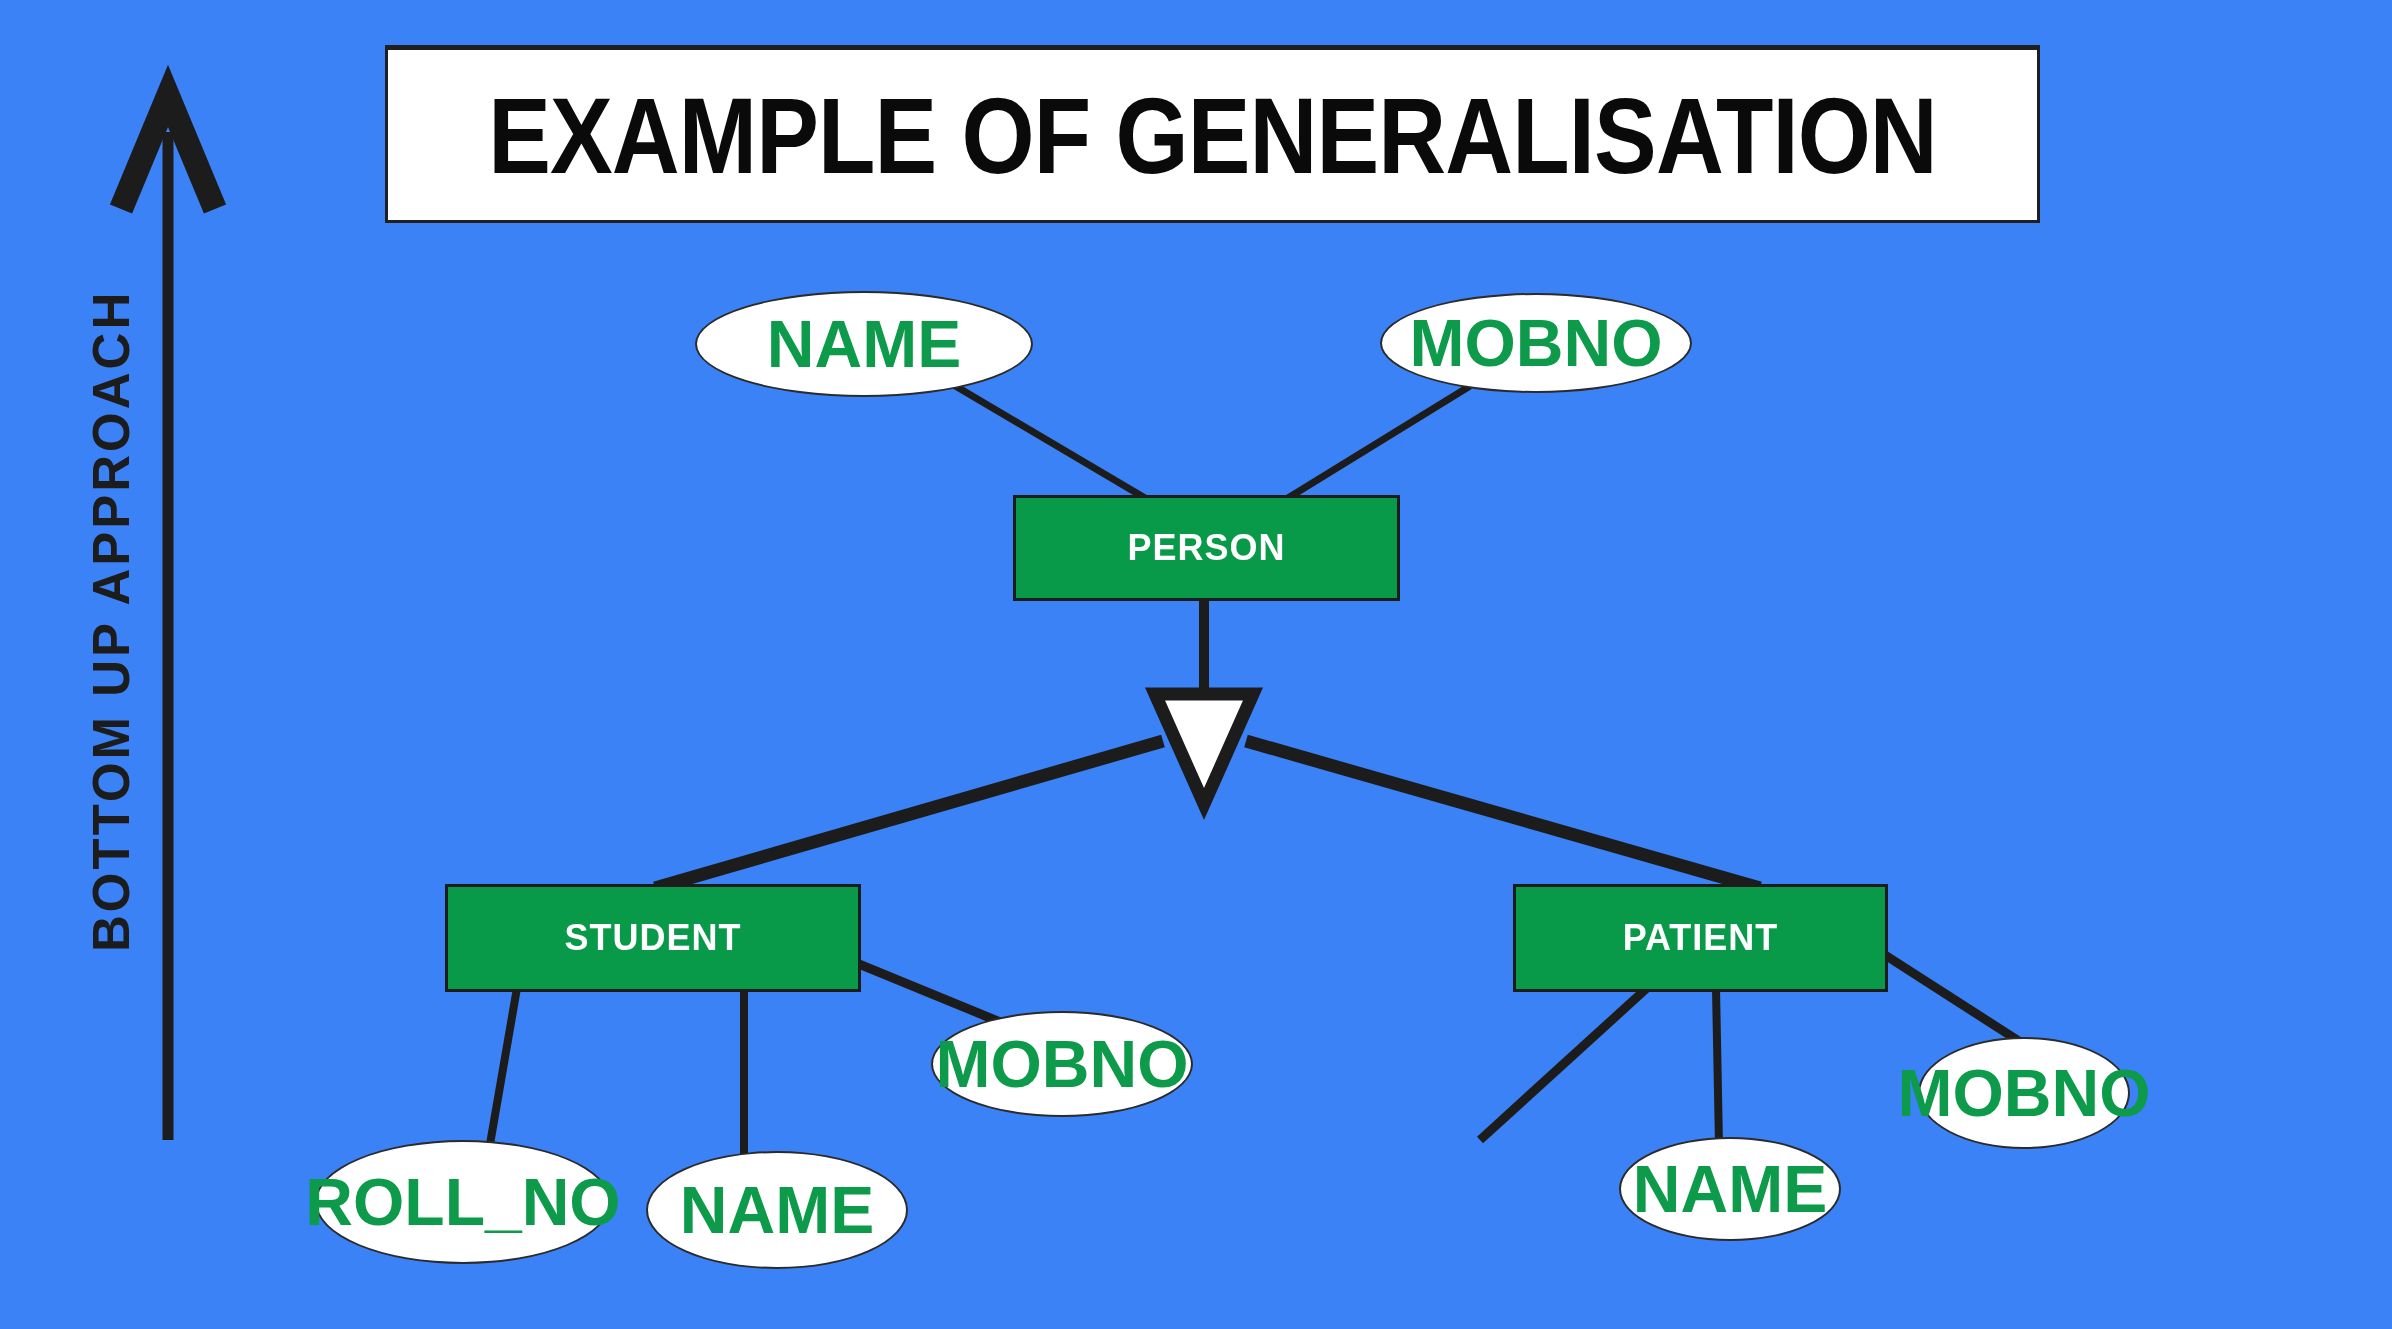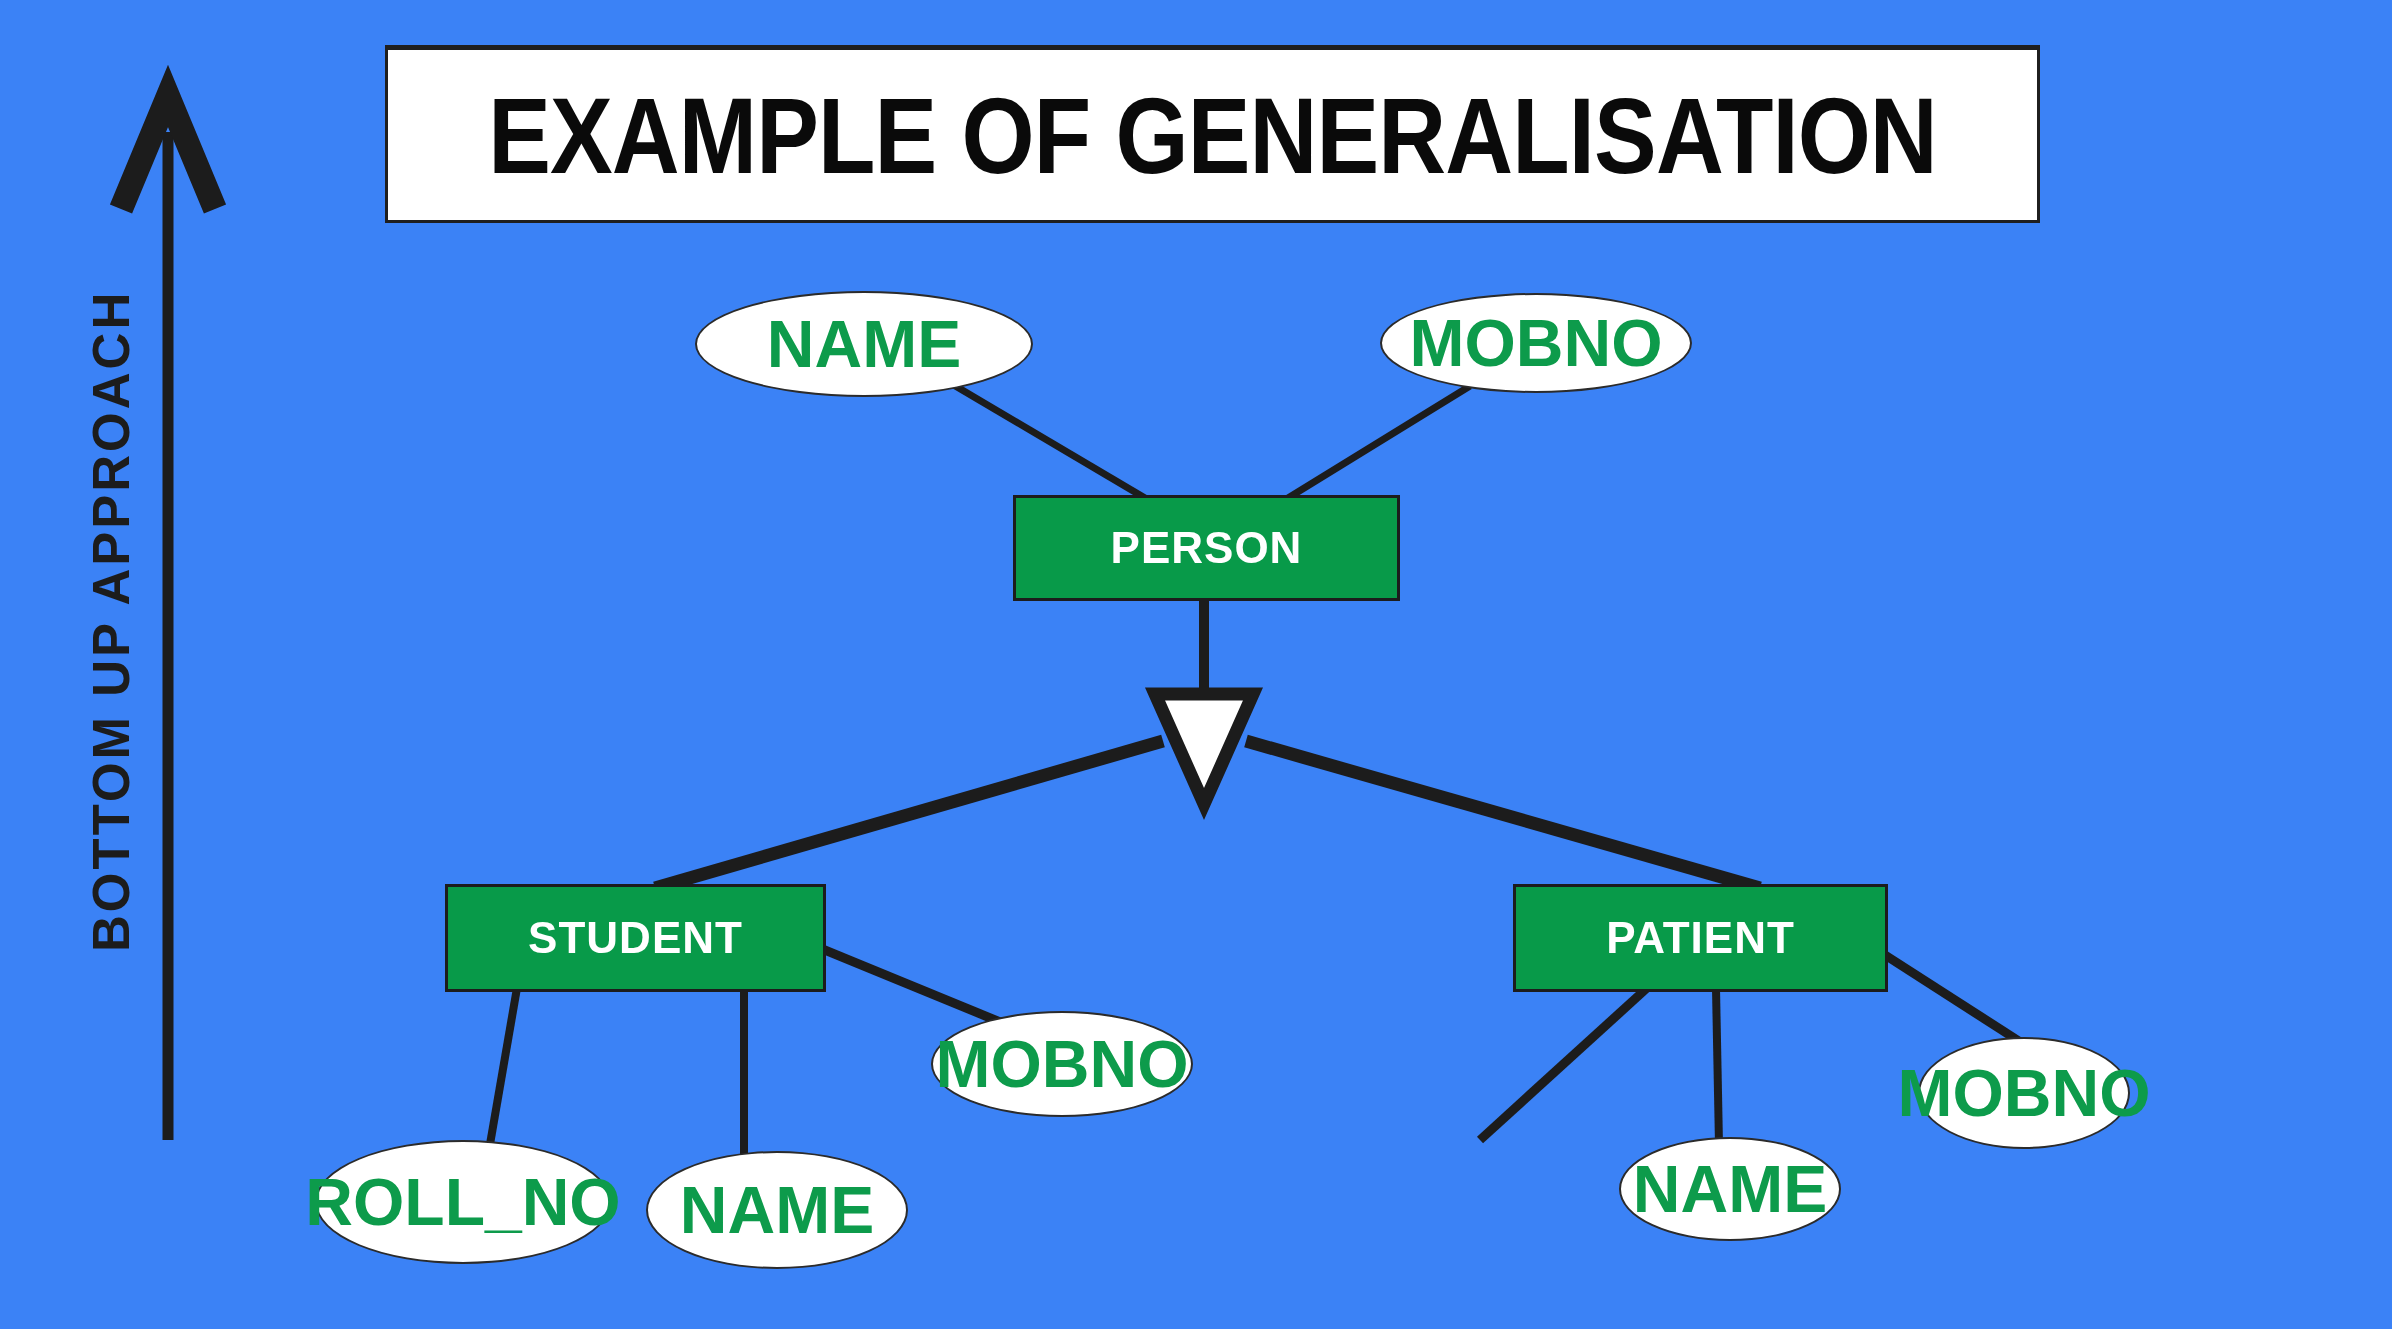--- a/index.html
+++ b/index.html
@@ -25,21 +25,21 @@
   .axis-label{
     position:absolute;left:-218px;top:592px;width:660px;height:60px;
     line-height:60px;text-align:center;
     font-size:51px;font-weight:bold;color:#1c1c1c;letter-spacing:3px;
     white-space:nowrap;
     transform:rotate(-90deg);transform-origin:center;
   }
   .entity{
     position:absolute;box-sizing:border-box;
     background:#089a49;border:3px solid #1c1c1c;
-    color:#ffffff;font-weight:bold;font-size:44px;letter-spacing:1px;
+    color:#ffffff;font-weight:bold;font-size:36px;letter-spacing:1px;
     display:flex;align-items:center;justify-content:center;
     white-space:nowrap;
   }
   .attr{
     position:absolute;box-sizing:border-box;
     background:#ffffff;border:2px solid #2b2b2b;border-radius:50%;
     color:#0d9b4b;font-weight:bold;font-size:66px;letter-spacing:0px;
     display:flex;align-items:center;justify-content:center;
     white-space:nowrap;
   }
@@ -75,21 +75,21 @@
 
   <div class="titlebox">
     <span class="titletext">EXAMPLE OF GENERALISATION</span>
   </div>
 
   <div class="axis-label">BOTTOM UP APPROACH</div>
 
   <div class="entity" style="left:1013px;top:495px;width:387px;height:106px;">
     <span>PERSON</span>
   </div>
-  <div class="entity" style="left:445px;top:884px;width:381px;height:108px;">
+  <div class="entity" style="left:445px;top:884px;width:416px;height:108px;">
     <span>STUDENT</span>
   </div>
   <div class="entity" style="left:1513px;top:884px;width:375px;height:108px;align-items:center;">
     <span>PATIENT</span>
   </div>
 
   <div class="attr" style="left:695px;top:291px;width:338px;height:106px;">
     <span>NAME</span>
   </div>
   <div class="attr" style="left:1380px;top:293px;width:312px;height:100px;">

